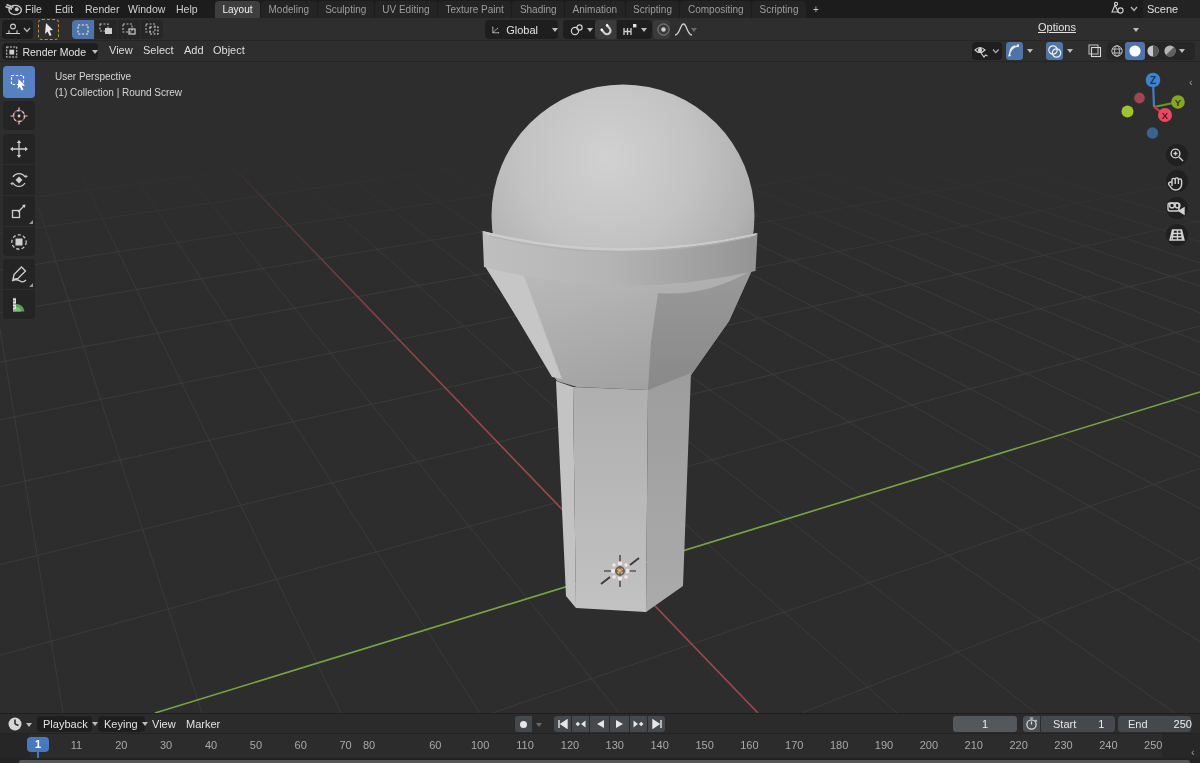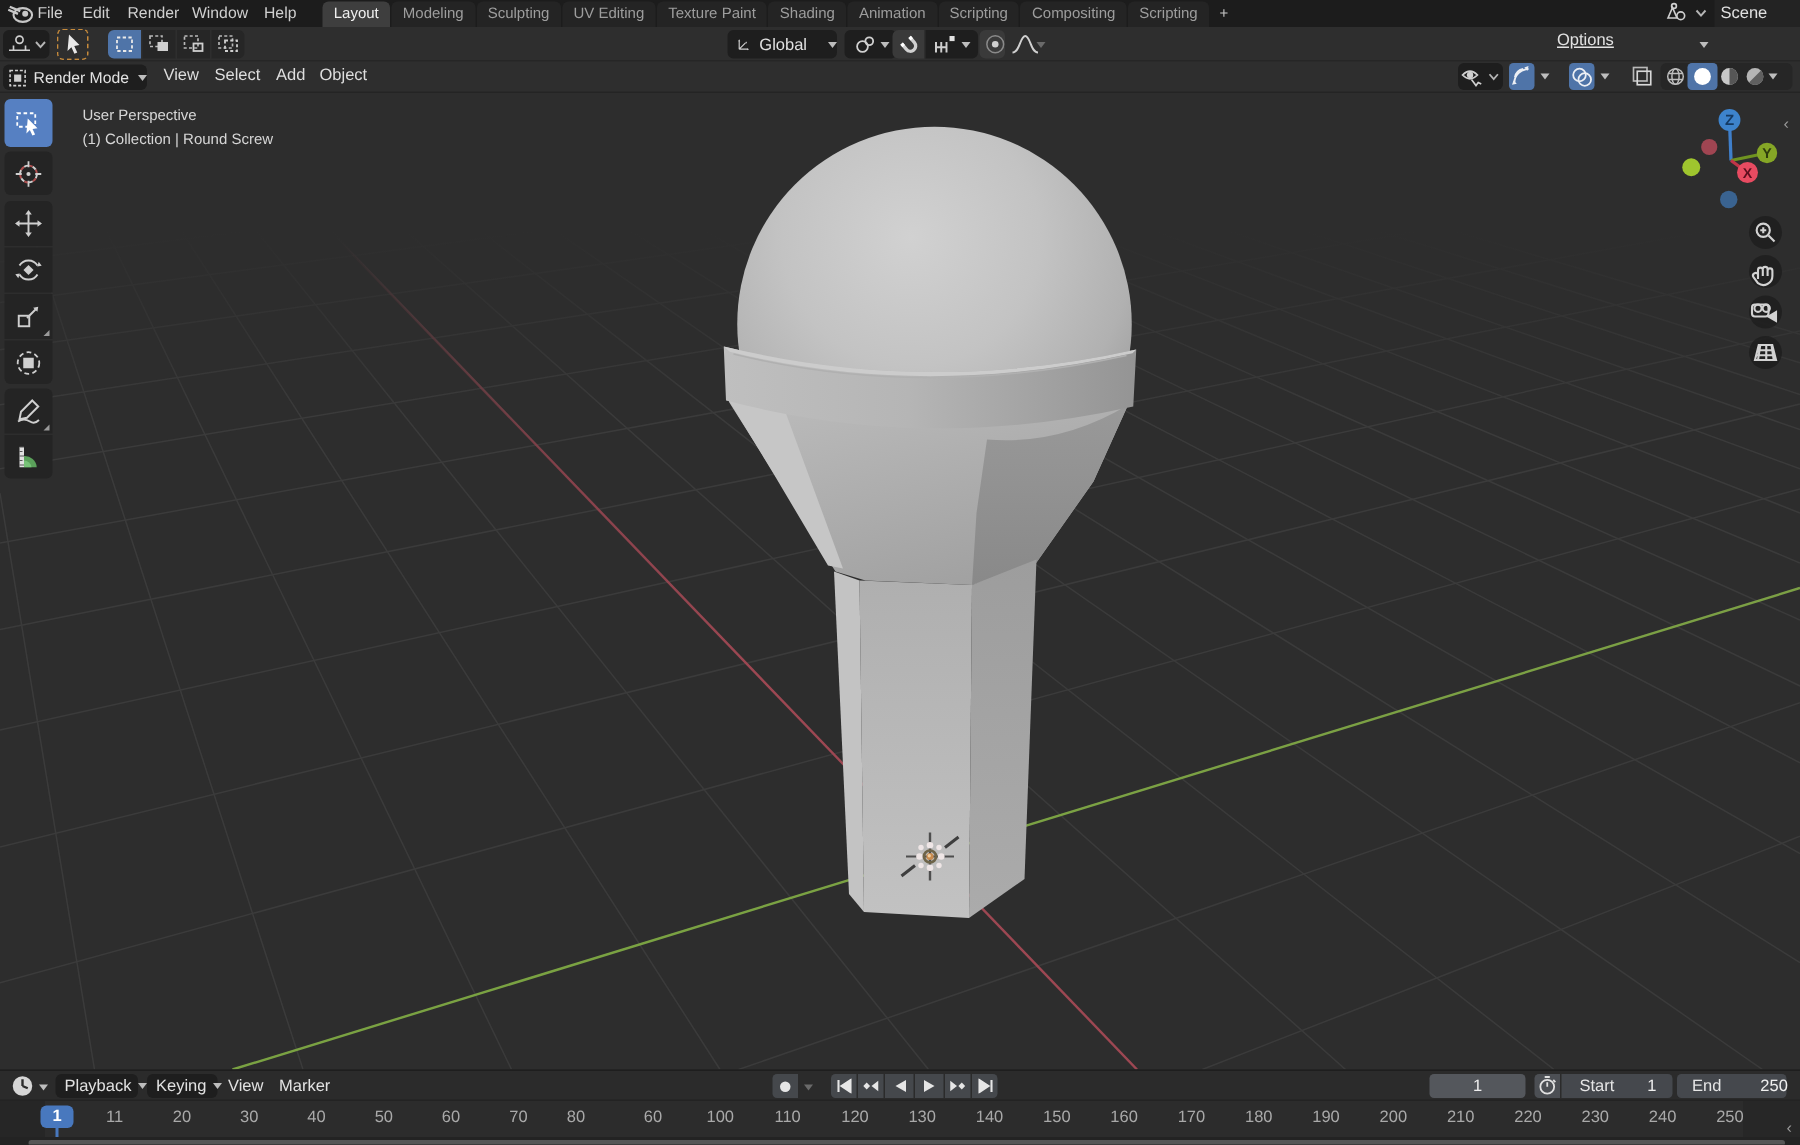--- a/index.html
+++ b/index.html
@@ -543,21 +543,21 @@
   </div>
  </div>
  <div id="tlruler">
 <div class="rn" style="left:56.4px">11</div>
 <div class="rn" style="left:101.3px">20</div>
 <div class="rn" style="left:146.1px">30</div>
 <div class="rn" style="left:191.0px">40</div>
 <div class="rn" style="left:235.9px">50</div>
 <div class="rn" style="left:280.7px">60</div>
 <div class="rn" style="left:325.6px">70</div>
-<div class="rn" style="left:364px">80</div>
+<div class="rn" style="left:349px">80</div>
 <div class="rn" style="left:415.3px">60</div>
 <div class="rn" style="left:460.2px">100</div>
 <div class="rn" style="left:505.1px">110</div>
 <div class="rn" style="left:550.0px">120</div>
 <div class="rn" style="left:594.8px">130</div>
 <div class="rn" style="left:639.7px">140</div>
 <div class="rn" style="left:684.6px">150</div>
 <div class="rn" style="left:729.4px">160</div>
 <div class="rn" style="left:774.3px">170</div>
 <div class="rn" style="left:819.2px">180</div>

